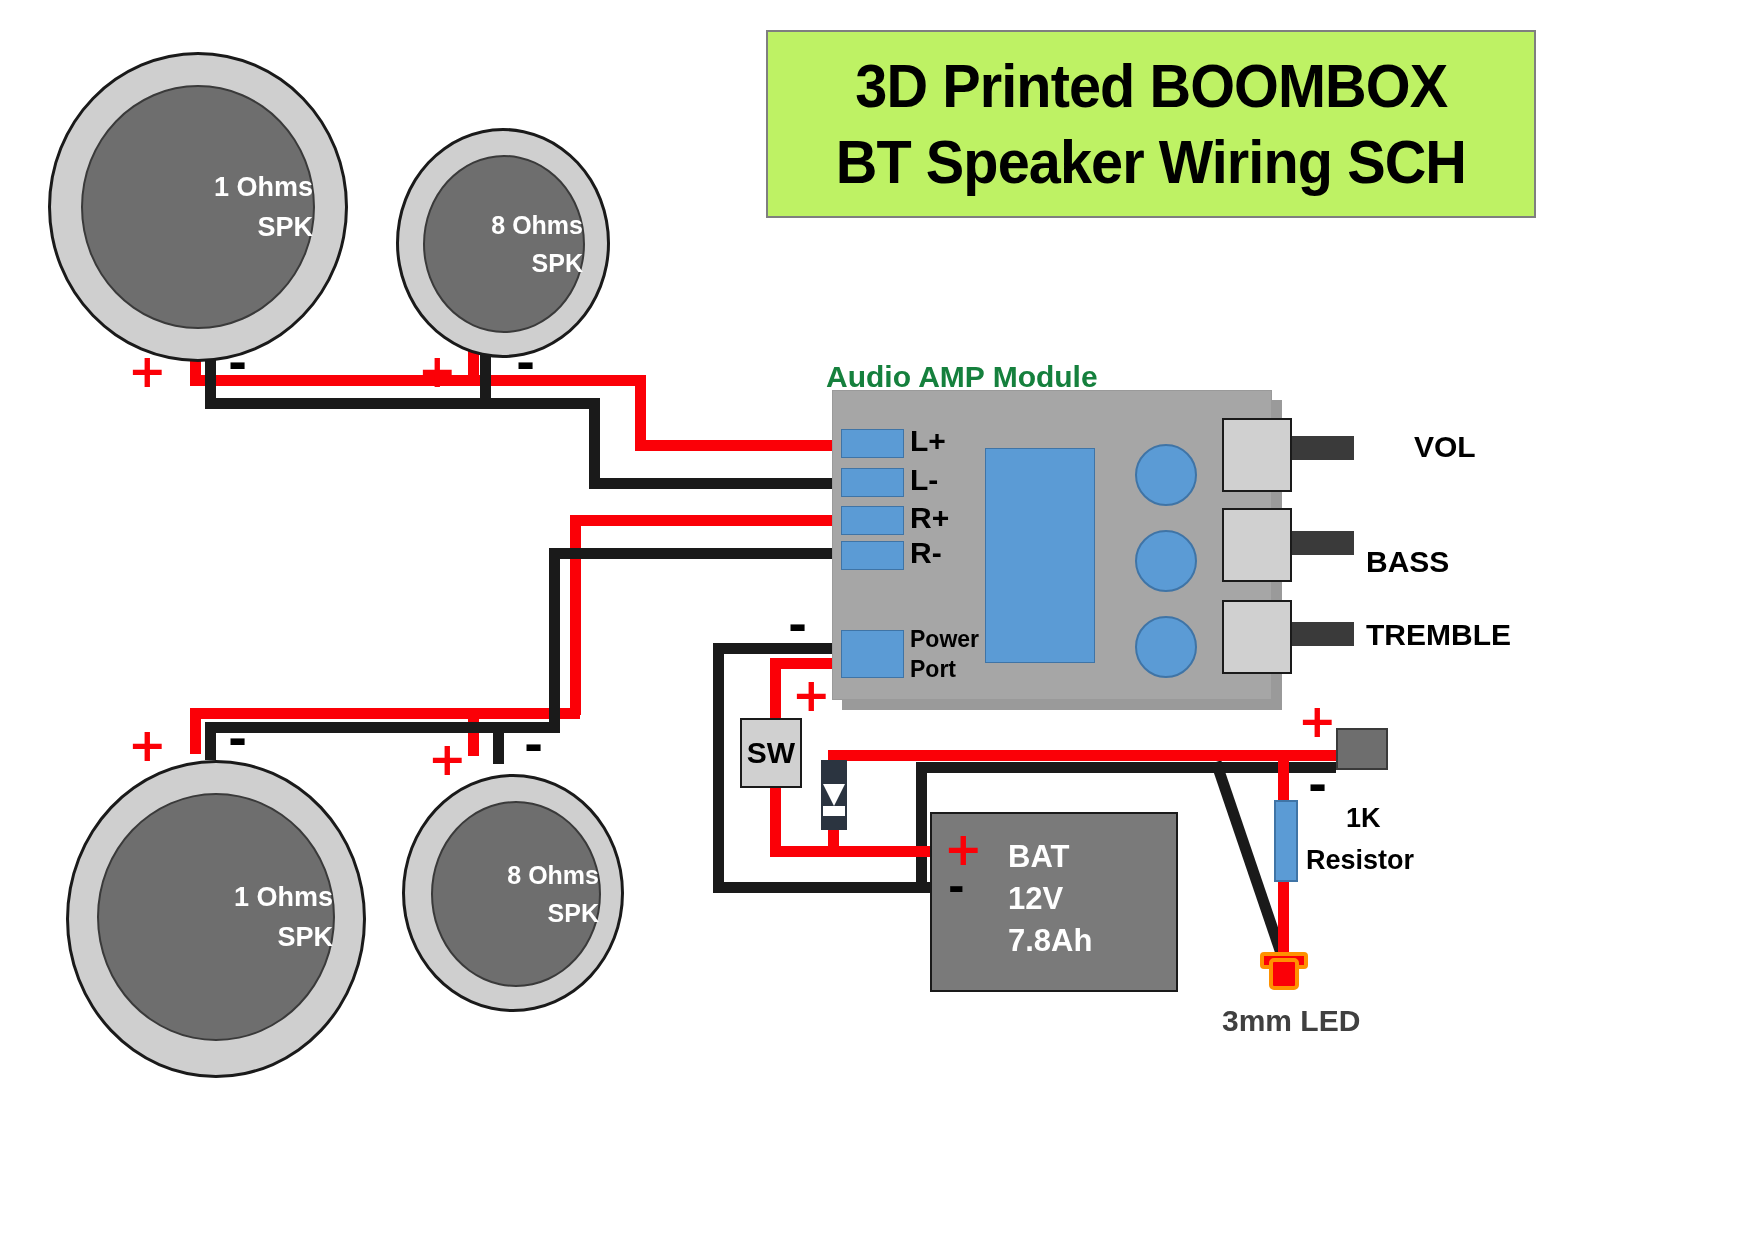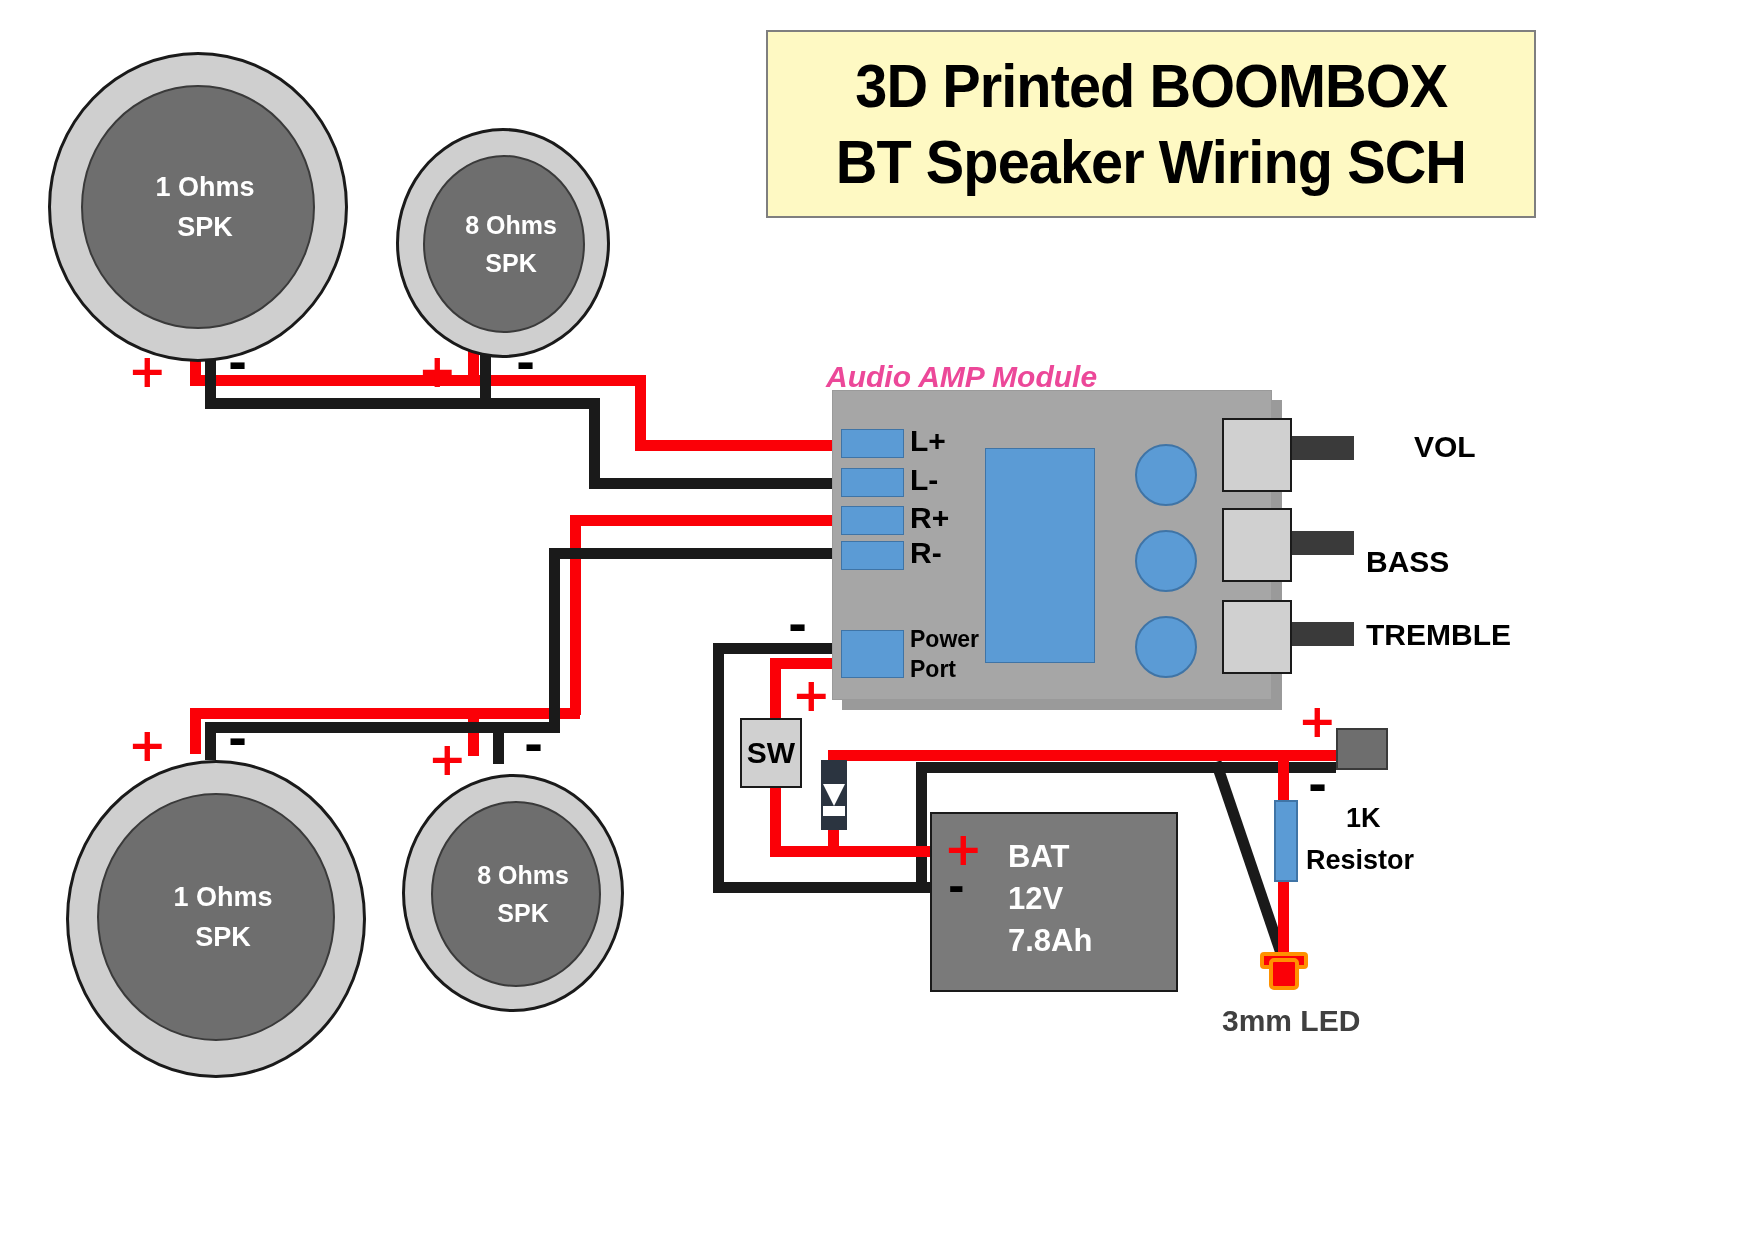--- a/index.html
+++ b/index.html
@@ -7,21 +7,21 @@
   body{
     font-family:"Liberation Sans", sans-serif;
     width:1755px;height:1241px;overflow:hidden;position:relative;
   }
   #canvas{position:absolute;left:0;top:0;width:1755px;height:1241px;}
   .abs{position:absolute;}
 
   
   .title-box{
     left:766px;top:30px;width:770px;height:188px;
-    border:2px solid #7f7f7f;background:#fef9c3;
+    border:2px solid #7f7f7f;background:#bef264;
     box-sizing:border-box;
     display:flex;flex-direction:column;justify-content:center;align-items:center;
   }
   .title-line{
     font-family:"Liberation Sans", sans-serif;
     font-weight:bold;font-size:62px;line-height:76px;
     letter-spacing:-1px;color:#000;white-space:nowrap;
     transform:scaleX(0.93);transform-origin:center;
   }
   .prep-box{
@@ -29,21 +29,21 @@
     border:2px solid #7f7f7f;background:#ffffff;box-sizing:border-box;
     display:flex;align-items:center;justify-content:center;
   }
   .prep-text{font-weight:bold;font-size:24px;color:#000;white-space:nowrap;}
 
   
   .spk{border-radius:50%;background:#cfcfcf;border:3px solid #1a1a1a;box-sizing:border-box;}
   .spk-inner{
     position:absolute;border-radius:50%;background:#6e6e6e;border:2px solid #3a3a3a;
     box-sizing:border-box;display:flex;flex-direction:column;
-    justify-content:center;align-items:center;
+    justify-content:center;align-items:flex-end;
   }
   .spk-label{
     color:#ffffff;font-weight:bold;font-size:27px;line-height:40px;
     padding-left:14px;text-align:left;white-space:nowrap;
   }
 
   
   .wire-r{background:#fb0007;}
   .wire-k{background:#1a1a1a;}
 
@@ -55,21 +55,21 @@
   .minus-blk{
     color:#000;font-weight:bold;font-size:46px;line-height:34px;
     font-family:"DejaVu Sans", sans-serif;
   }
   .minus-wht{
     color:#000;font-weight:bold;font-size:40px;line-height:30px;
     font-family:"DejaVu Sans", sans-serif;
   }
 
   
-  .amp-title{font-weight:bold;font-size:30px;color:#ec4899;white-space:nowrap;font-style:italic;}
+  .amp-title{font-weight:bold;font-size:30px;color:#15803d;white-space:nowrap;}
   .amp-body{background:#a6a6a6;border:1px solid #9a9a9a;box-sizing:border-box;}
   .amp-shadow{background:#9a9a9a;}
   .term{background:#5b9bd5;border:1px solid #3f74a6;box-sizing:border-box;}
   .term-label{font-weight:bold;font-size:30px;color:#000;white-space:nowrap;line-height:32px;}
   .term-label-sm{font-weight:bold;font-size:23px;color:#000;white-space:nowrap;line-height:28px;}
   .chip{background:#5b9bd5;border:1px solid #3f74a6;box-sizing:border-box;}
   .pot-circ{background:#5b9bd5;border:2px solid #3f74a6;border-radius:50%;box-sizing:border-box;}
   .pot-body{background:#d0d0d0;border:2px solid #1a1a1a;box-sizing:border-box;}
   .pot-shaft{background:#3a3a3a;}
   .ctl-label{font-weight:bold;font-size:30px;color:#000;white-space:nowrap;}

